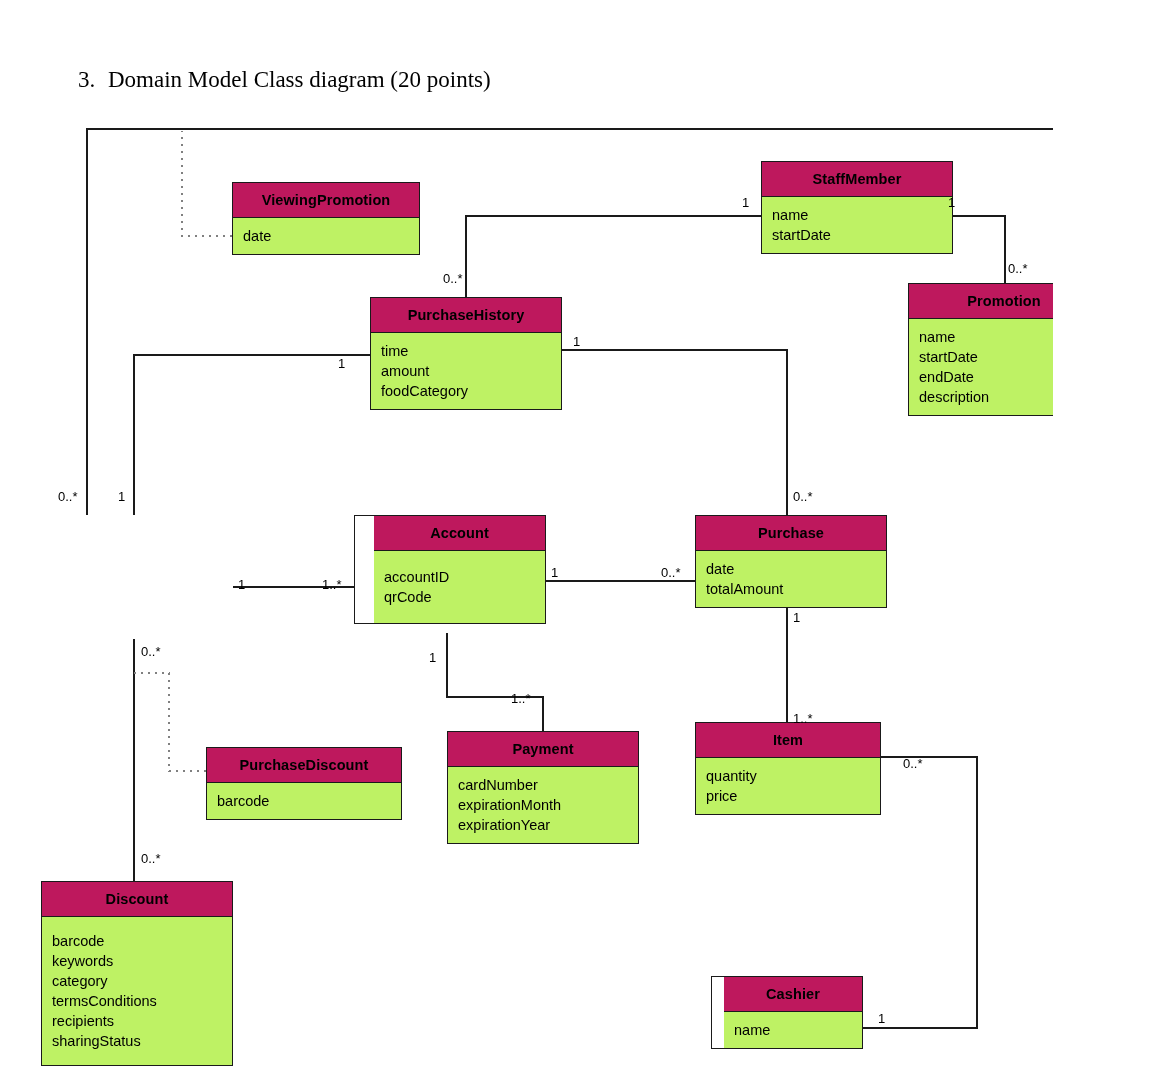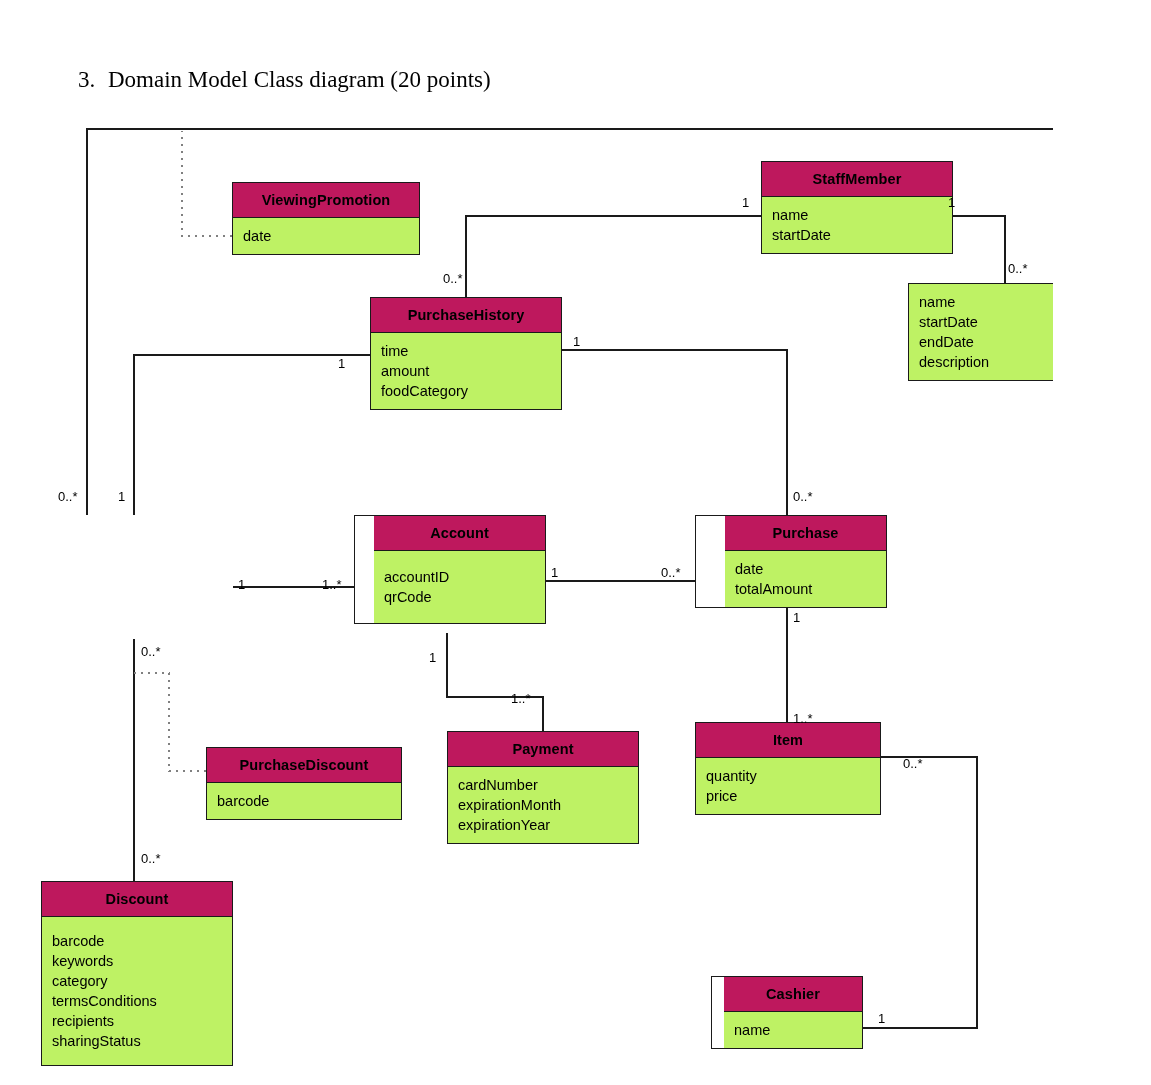--- a/index.html
+++ b/index.html
@@ -140,38 +140,39 @@
   <div class="umlbox" style="left:370px; top:297px; width:192px;">
     <div class="cls-name">PurchaseHistory</div>
     <div class="cls-attrs">
       <div class="attr">time</div>
       <div class="attr">amount</div>
       <div class="attr">foodCategory</div>
     </div>
   </div>
 
   <div class="umlbox" style="left:908px; top:283px; width:192px;">
+    <div class="cls-name">Promotion</div>
     <div class="cls-attrs">
       <div class="attr">name</div>
       <div class="attr">startDate</div>
       <div class="attr">endDate</div>
       <div class="attr">description</div>
     </div>
   </div>
 
 
   <div class="umlbox" style="left:354px; top:515px; width:192px;padding-left:19px;">
     <div class="cls-name">Account</div>
     <div class="cls-attrs" style="padding-top:16px; padding-bottom:16px;">
       <div class="attr">accountID</div>
       <div class="attr">qrCode</div>
     </div>
   </div>
 
-  <div class="umlbox" style="left:695px; top:515px; width:192px;padding-left:29px;">
+  <div class="umlbox" style="left:695px; top:515px; width:192px;">
     <div class="cls-name">Purchase</div>
     <div class="cls-attrs">
       <div class="attr">date</div>
       <div class="attr">totalAmount</div>
     </div>
   </div>
 
   <div class="umlbox" style="left:206px; top:717px; width:196px;margin-top:30px;">
     <div class="cls-name">PurchaseDiscount</div>
     <div class="cls-attrs">

